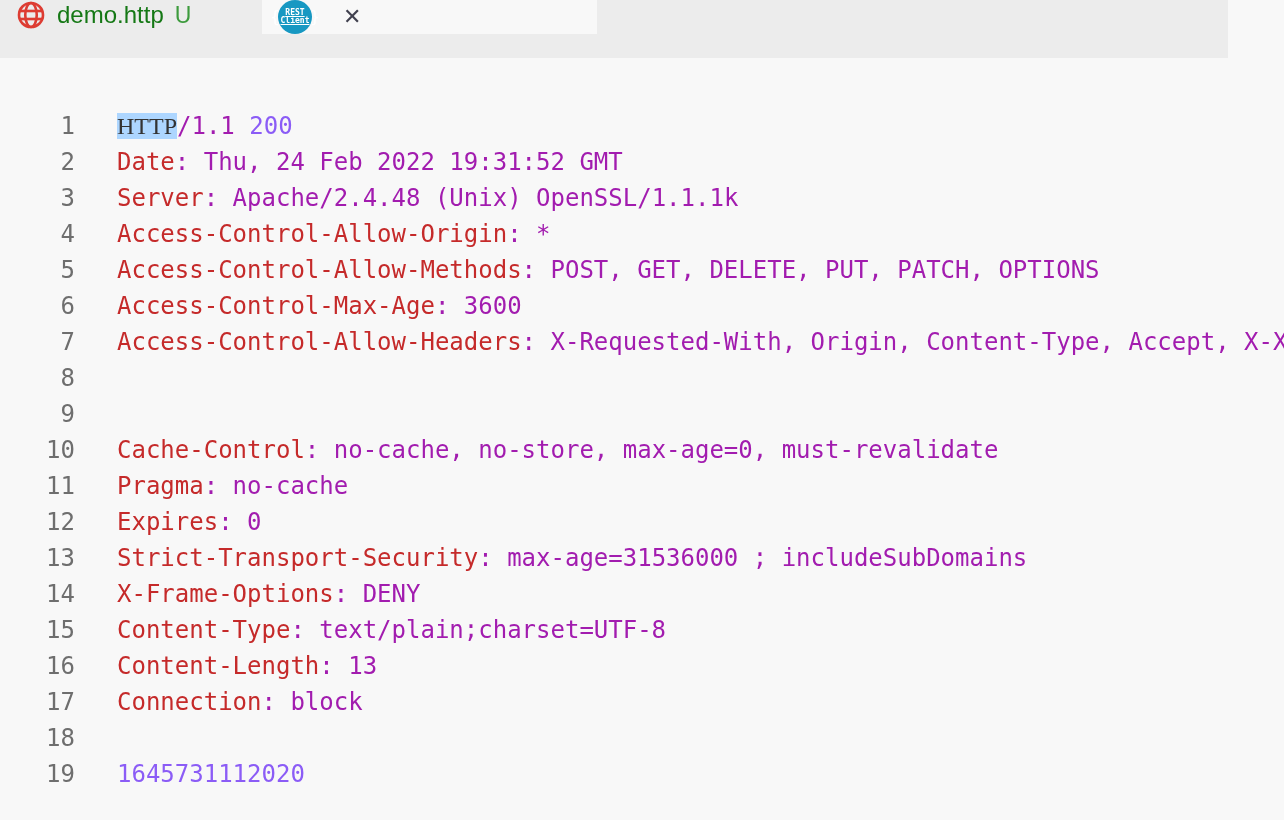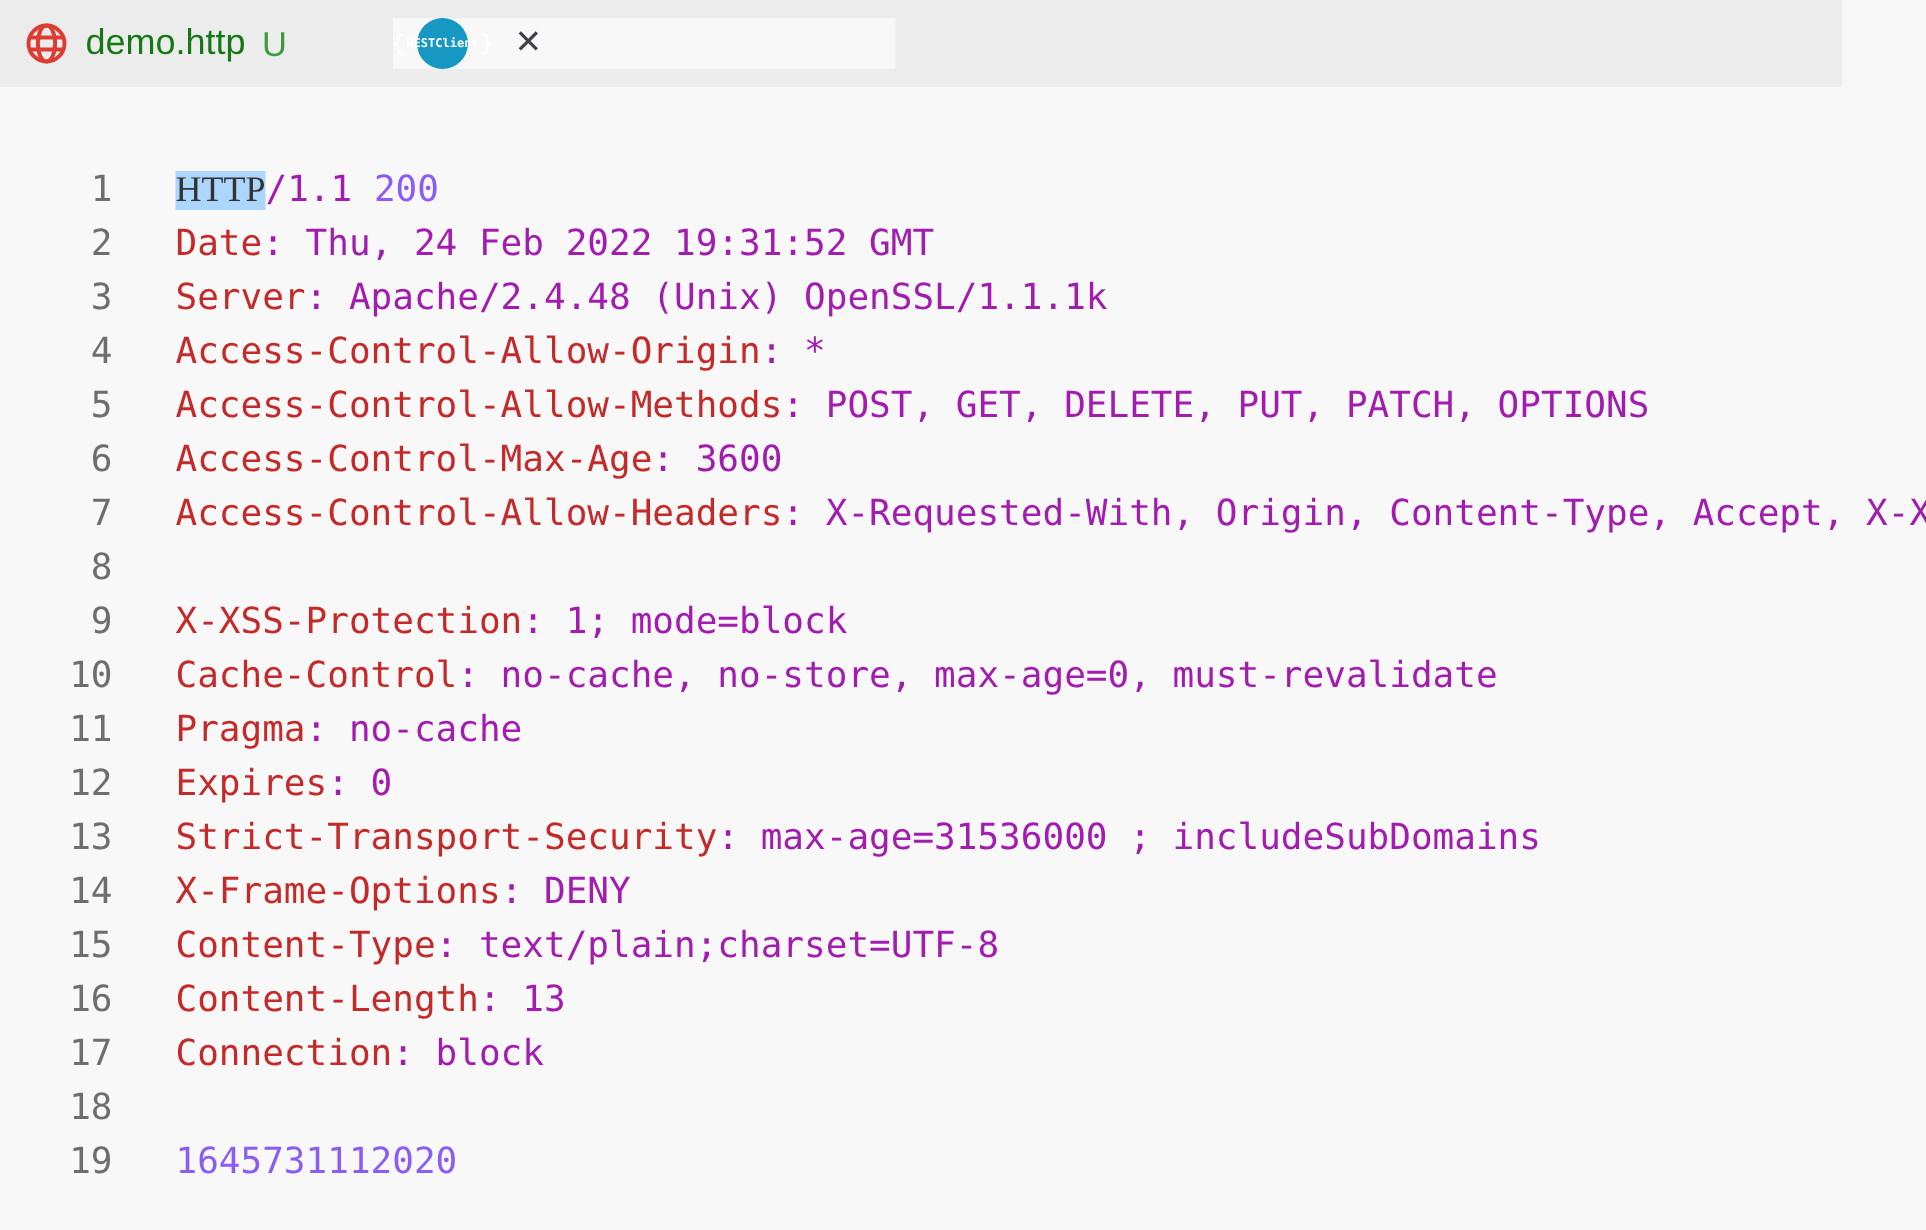--- a/index.html
+++ b/index.html
@@ -5,21 +5,21 @@
   * { box-sizing: border-box; }
   html,body { margin:0; padding:0; }
   body {
     width:1284px; height:820px; overflow:hidden;
     background:#f8f8f8;
     font-family:"Liberation Sans", sans-serif;
   }
   
   .tabbar {
     height:58px; width:1228px; background:#ececec;
-    display:flex; align-items:center;
+    display:flex; align-items:flex-start;
   }
   .tab {
     display:flex; align-items:center;
     padding:0 16px; cursor:pointer; flex:none;
   }
   .tab.inactive { width:262px; background:#ececec; }
   .tab.active   { width:335px; background:#f8f8f8; }
   .tab-label { font-size:24px; white-space:nowrap; }
   .tab.inactive .tab-label { color:#157815; font-style:normal; }
   .tab.active   .tab-label { color:#32323e; font-style:italic; letter-spacing:0.5px; }
@@ -31,21 +31,21 @@
   
   .globe-icon { width:30px; height:30px; margin-right:11px; flex:none; display:flex; }
   
   .rest-icon {
     width:34px; height:34px; border-radius:50%; background:#1798c2;
     margin-right:14px; flex:none;
     display:flex; align-items:center; justify-content:center;
     color:#ffffff;
   }
   .rest-brace { font-size:15px; font-family:"DejaVu Sans Mono", monospace; font-weight:400; line-height:1; }
-  .rest-words { display:flex; align-items:center; margin:0 1px; }
+  .rest-words { display:flex; flex-direction:column; align-items:center; margin:0 1px;text-decoration:underline; }
   .rest-words i {
     font-style:normal; font-family:"DejaVu Sans Mono", monospace;
     font-size:8px; font-weight:bold; line-height:8px; letter-spacing:0;
   }
   
   .editor { padding-top:50px; background:#f8f8f8; width:1284px; height:762px; overflow:hidden; }
   .line {
     display:flex; height:36px; line-height:36px; white-space:pre;
     font-family:"DejaVu Sans Mono","Liberation Mono", monospace;
     font-size:24px;
@@ -94,21 +94,21 @@
 <div class="editor">
   <div>
       <div class="line"><span class="gutter">1</span><span class="code"><span class="tok-selected">HTTP</span><span class="tok-plain">/1.1 </span><span class="tok-number">200</span></span></div>
       <div class="line"><span class="gutter">2</span><span class="code"><span class="tok-header">Date</span><span class="tok-plain">: Thu, 24 Feb 2022 19:31:52 GMT</span></span></div>
       <div class="line"><span class="gutter">3</span><span class="code"><span class="tok-header">Server</span><span class="tok-plain">: Apache/2.4.48 (Unix) OpenSSL/1.1.1k</span></span></div>
       <div class="line"><span class="gutter">4</span><span class="code"><span class="tok-header">Access-Control-Allow-Origin</span><span class="tok-plain">: *</span></span></div>
       <div class="line"><span class="gutter">5</span><span class="code"><span class="tok-header">Access-Control-Allow-Methods</span><span class="tok-plain">: POST, GET, DELETE, PUT, PATCH, OPTIONS</span></span></div>
       <div class="line"><span class="gutter">6</span><span class="code"><span class="tok-header">Access-Control-Max-Age</span><span class="tok-plain">: 3600</span></span></div>
       <div class="line"><span class="gutter">7</span><span class="code"><span class="tok-header">Access-Control-Allow-Headers</span><span class="tok-plain">: X-Requested-With, Origin, Content-Type, Accept, X-X</span></span></div>
       <div class="line"><span class="gutter">8</span></div>
-      <div class="line"><span class="gutter">9</span><span class="code"><span class="tok-header">X-XSS-Protection</span><span class="tok-plain">: 1; mode=block</span></span></div>
+      <div class="line"><span class="gutter">9</span></div>
       <div class="line"><span class="gutter">10</span><span class="code"><span class="tok-header">Cache-Control</span><span class="tok-plain">: no-cache, no-store, max-age=0, must-revalidate</span></span></div>
       <div class="line"><span class="gutter">11</span><span class="code"><span class="tok-header">Pragma</span><span class="tok-plain">: no-cache</span></span></div>
       <div class="line"><span class="gutter">12</span><span class="code"><span class="tok-header">Expires</span><span class="tok-plain">: 0</span></span></div>
       <div class="line"><span class="gutter">13</span><span class="code"><span class="tok-header">Strict-Transport-Security</span><span class="tok-plain">: max-age=31536000 ; includeSubDomains</span></span></div>
       <div class="line"><span class="gutter">14</span><span class="code"><span class="tok-header">X-Frame-Options</span><span class="tok-plain">: DENY</span></span></div>
       <div class="line"><span class="gutter">15</span><span class="code"><span class="tok-header">Content-Type</span><span class="tok-plain">: text/plain;charset=UTF-8</span></span></div>
       <div class="line"><span class="gutter">16</span><span class="code"><span class="tok-header">Content-Length</span><span class="tok-plain">: 13</span></span></div>
       <div class="line"><span class="gutter">17</span><span class="code"><span class="tok-header">Connection</span><span class="tok-plain">: block</span></span></div>
       <div class="line"><span class="gutter">18</span><span class="code"></span></div>
       <div class="line"><span class="gutter">19</span><span class="code"><span class="tok-number">1645731112020</span></span></div>

